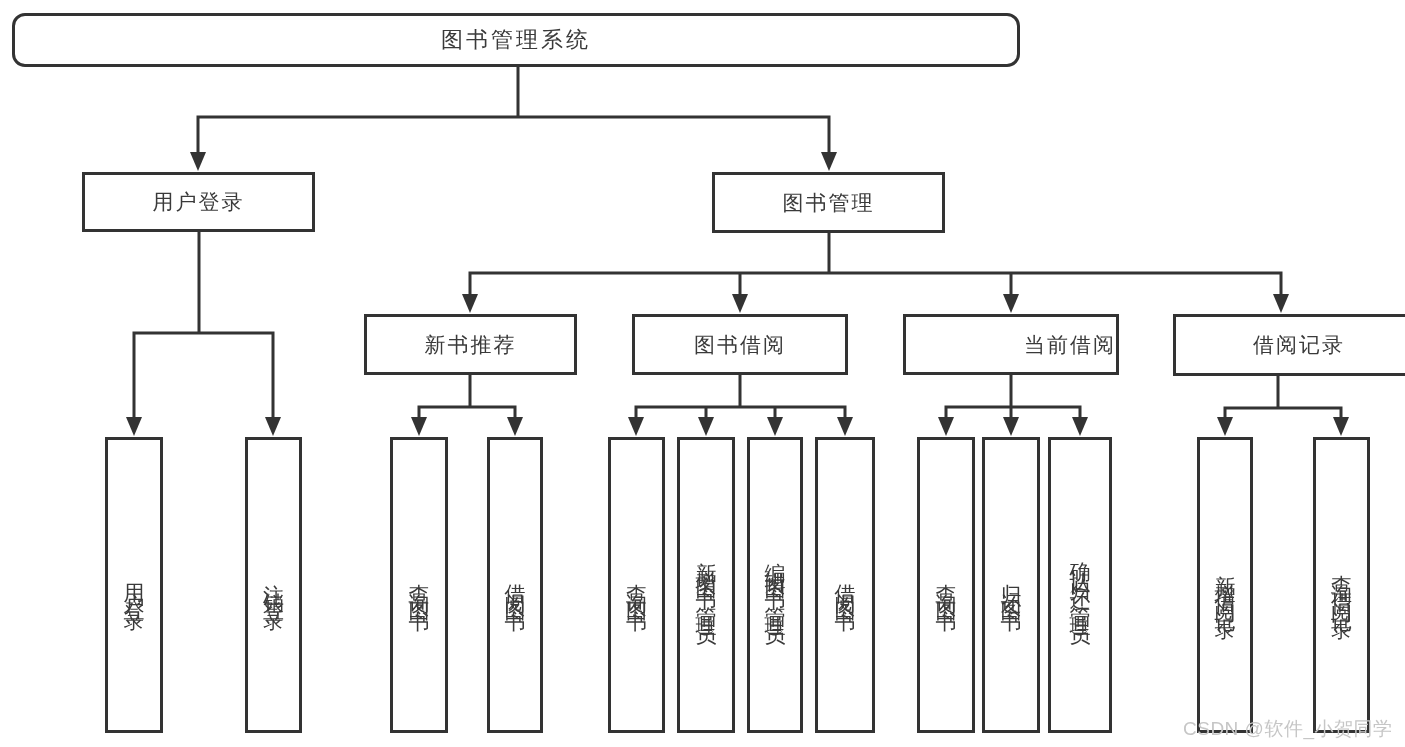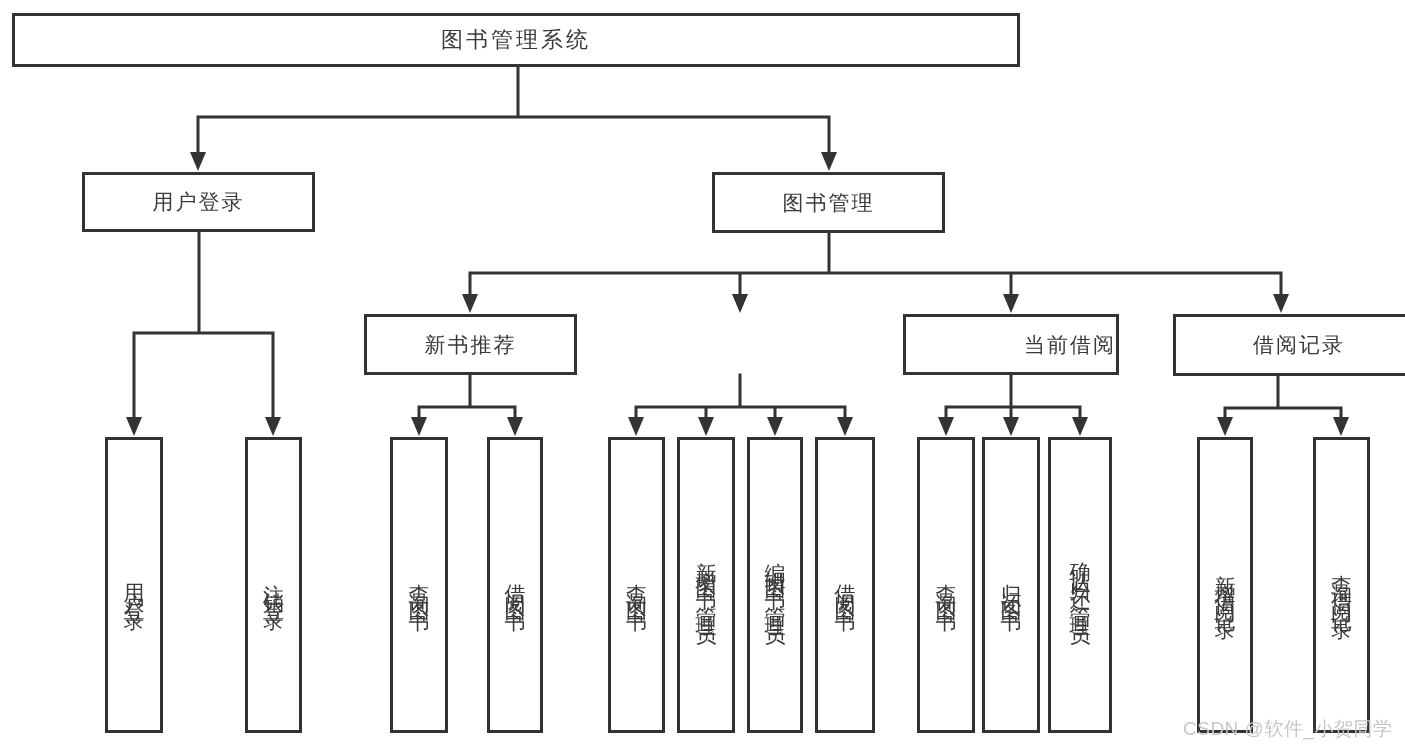--- a/index.html
+++ b/index.html
@@ -38,21 +38,21 @@
     position: absolute;
     background: var(--background);
     border: 3px solid var(--line);
     display: flex;
     align-items: center;
     justify-content: center;
     color: var(--text);
     z-index: 2;
   }
   .hbox { font-size: 21px; letter-spacing: 2px; }
-  .root-box { font-size: 22px; letter-spacing: 3px; }
+  .root-box { font-size: 22px; letter-spacing: 3px; border-radius: 13px; }
   .vbox span {
     writing-mode: vertical-rl;
     text-orientation: mixed;
     font-size: 21px;
     letter-spacing: 9px;
     color: var(--text);
   }
 
   .watermark {
     position: absolute;
@@ -109,20 +109,23 @@
   <div class="node hbox" style="left:82px; top:172px; width:233px; height:60px;">
     <span>用户登录</span>
   </div>
   <div class="node hbox" style="left:364px; top:314px; width:213px; height:61px;">
     <span>新书推荐</span>
   </div>
 
   <div class="node hbox" style="left:712px; top:172px; width:233px; height:61px;">
     <span>图书管理</span>
   </div>
+  <div class="node hbox" style="left:632px; top:314px; width:216px; height:61px;">
+    <span>图书借阅</span>
+  </div>
   <div class="node hbox" style="left:903px; top:314px; width:216px; height:61px;justify-content:flex-end;">
     <span>当前借阅</span>
   </div>
   <div class="node hbox" style="left:1173px; top:314px; width:252px; height:62px;">
     <span>借阅记录</span>
   </div>
 
   <div class="node vbox" style="left:105px; top:437px; width:58px; height:296px;">
     <span>用户登录</span>
   </div>

